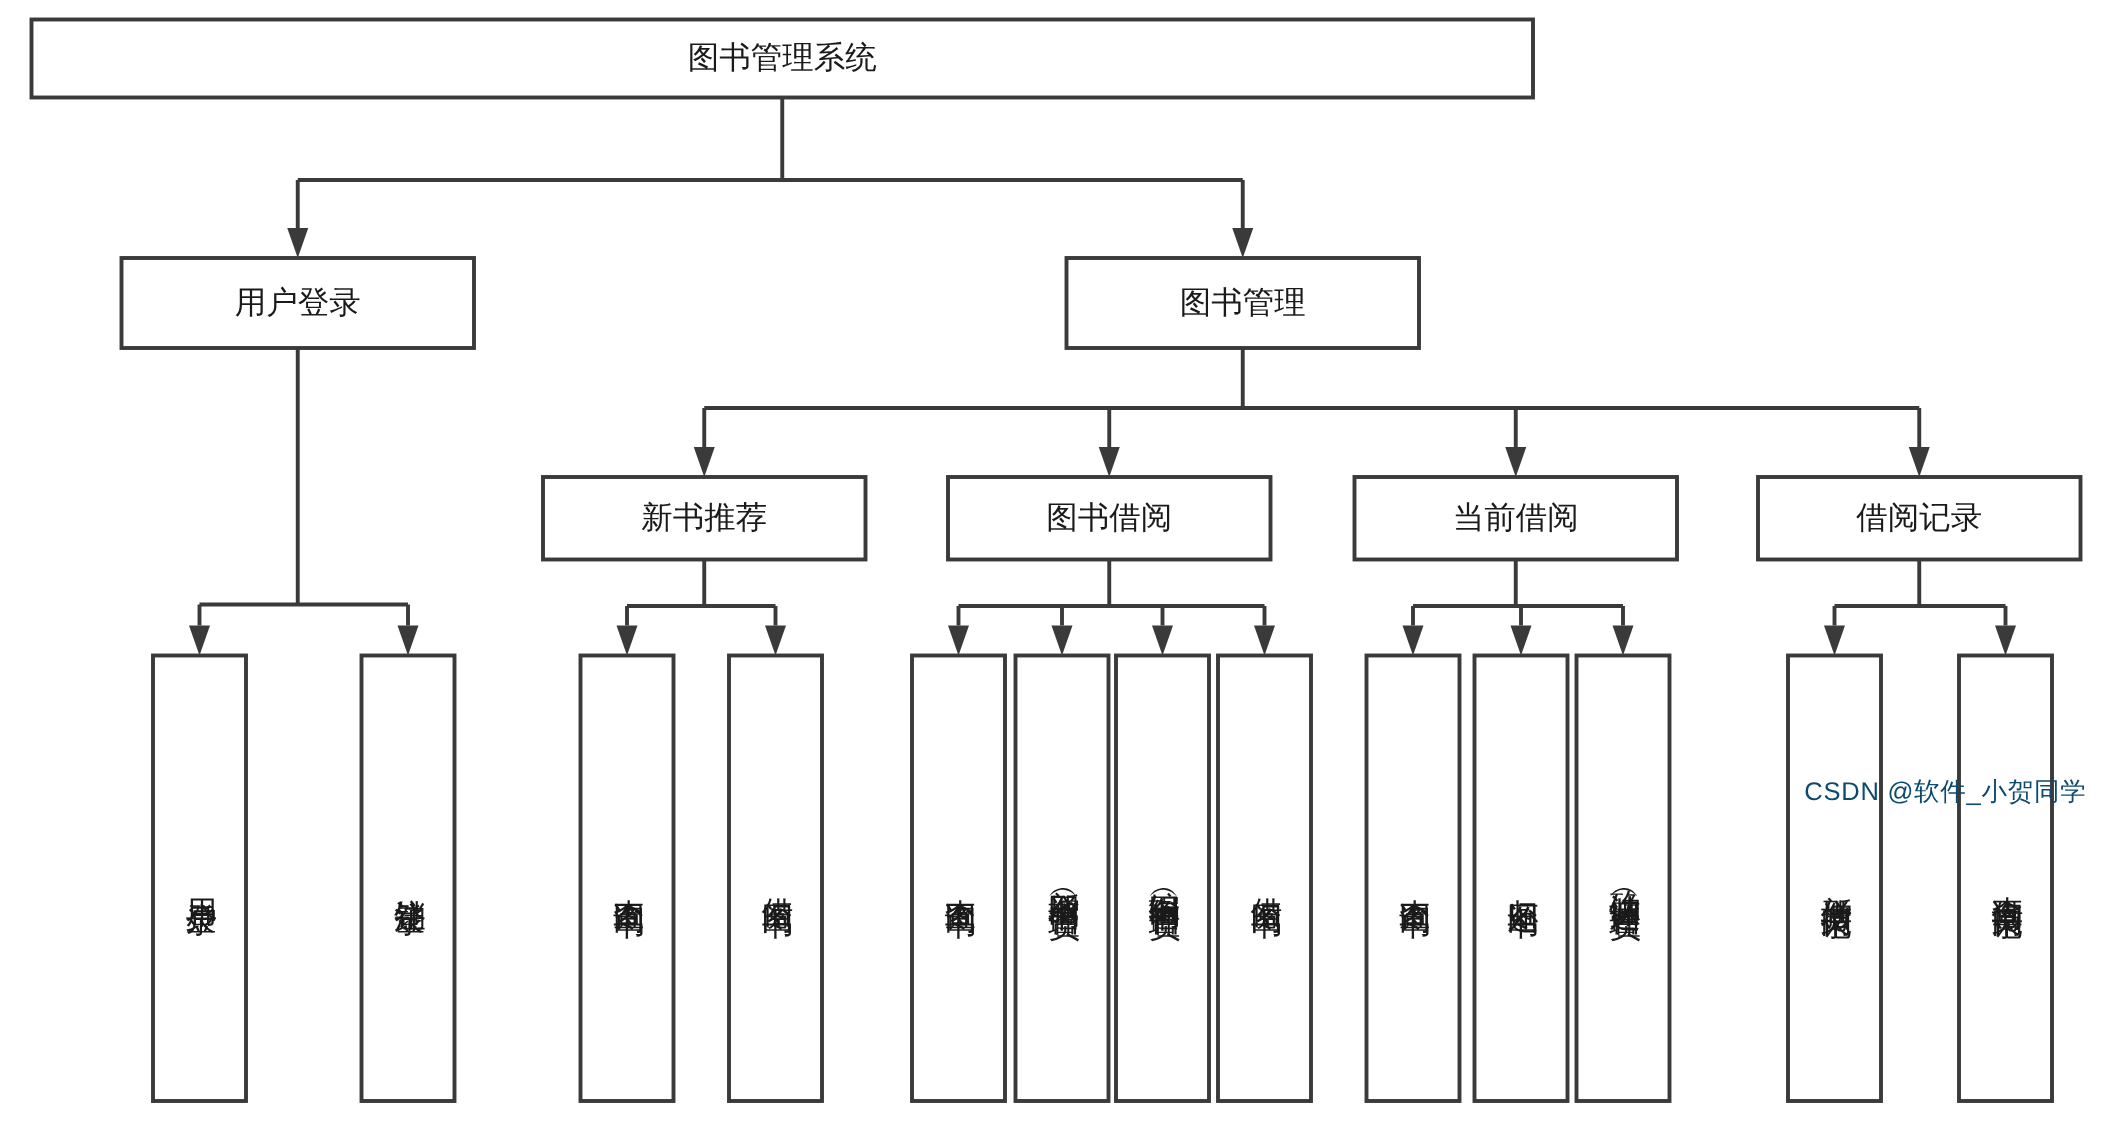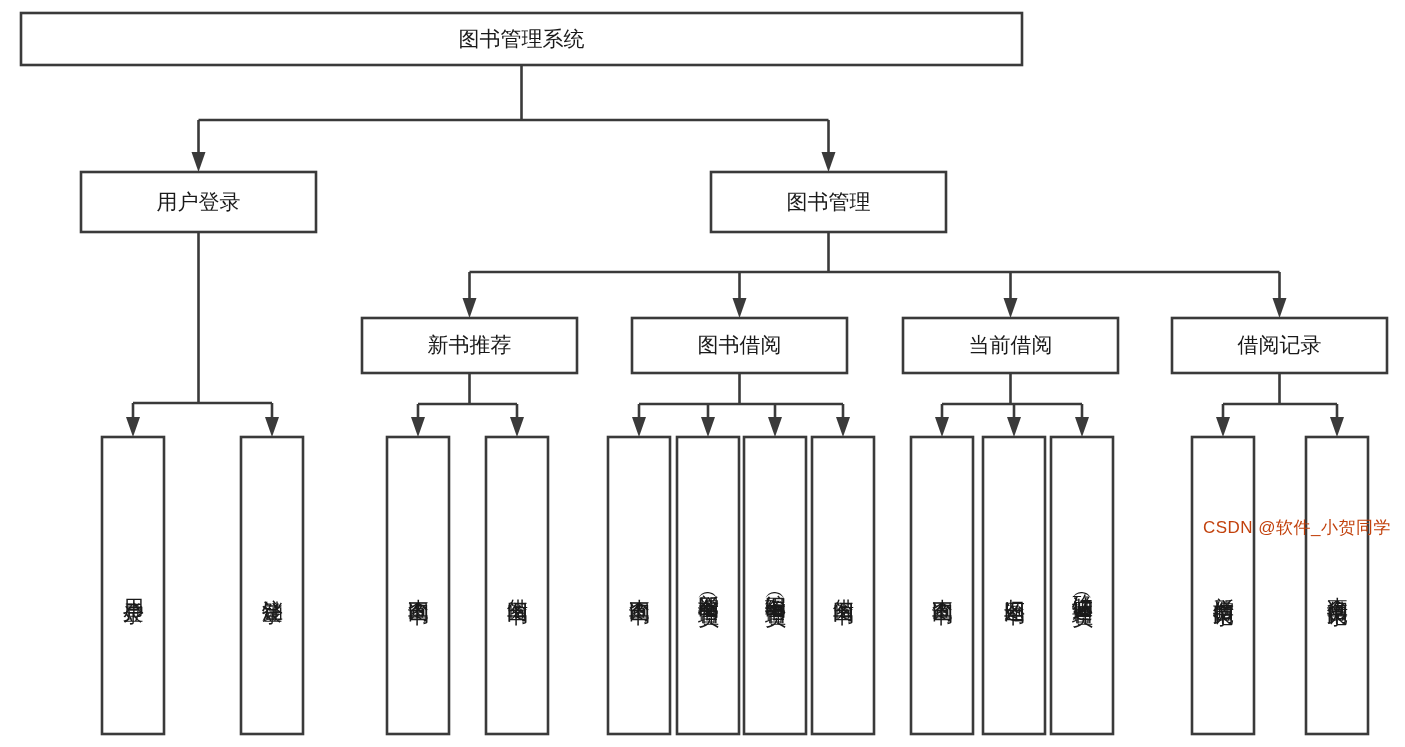--- a/index.html
+++ b/index.html
@@ -64,21 +64,21 @@
     color: #1a1a1a;
     white-space: nowrap;
     text-align: center;
   }
   .watermark {
     position: absolute;
     right: 14px;
     bottom: 4px;
     font-family: "Liberation Sans", sans-serif;
     font-size: 17px;
-    color: #c2410c;
+    color: #0c4a6e;
     letter-spacing: 0.5px;
     user-select: none;
   }
 </style>
 </head>
 <body>
 
 <div id="diagram-root">
 
   <svg class="diagram-canvas" viewBox="0 0 1405 747" xmlns="http://www.w3.org/2000/svg">

